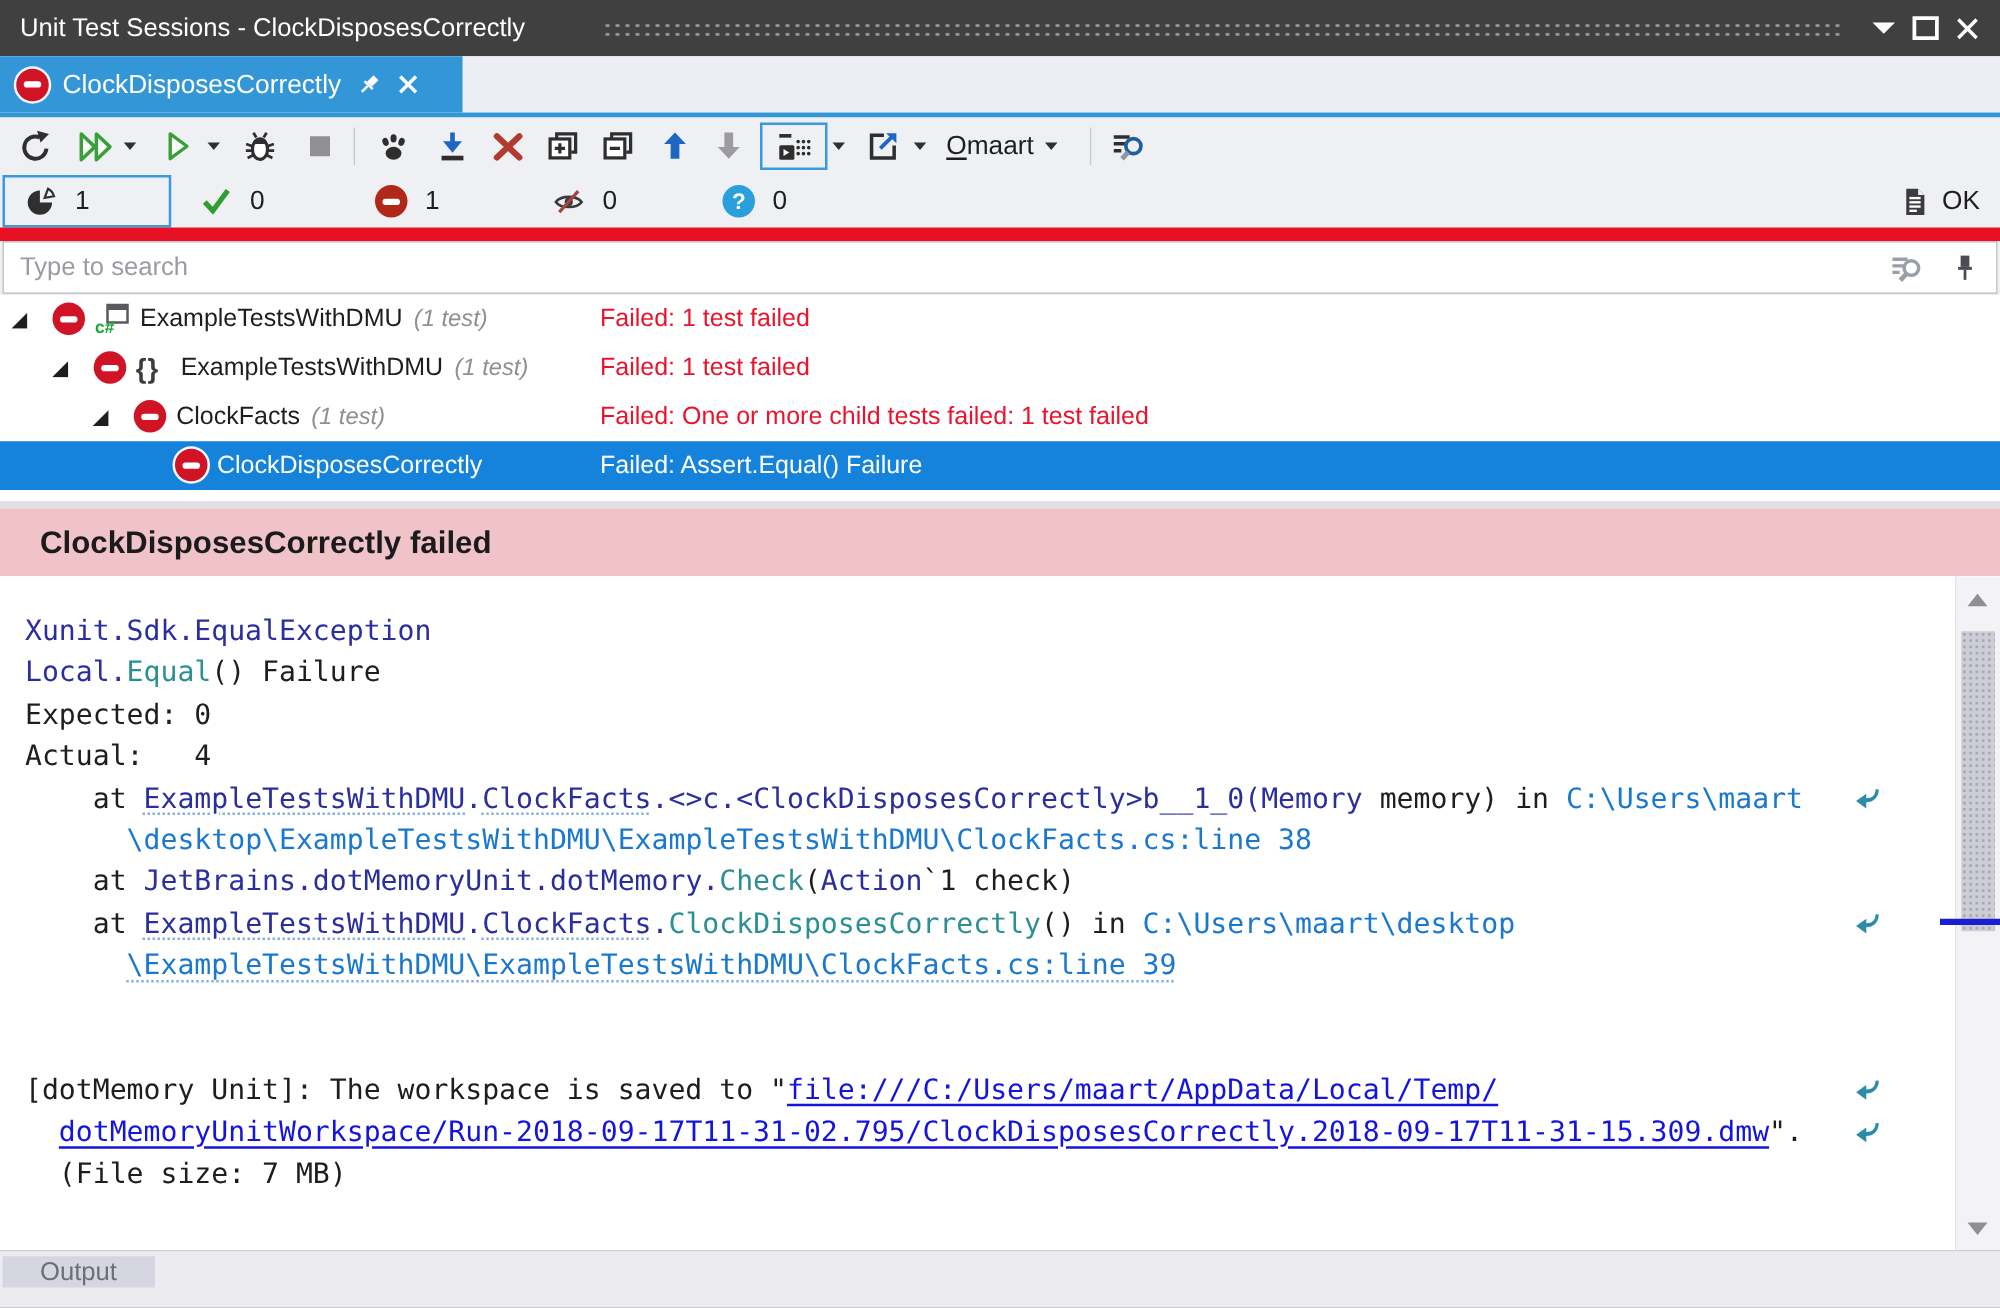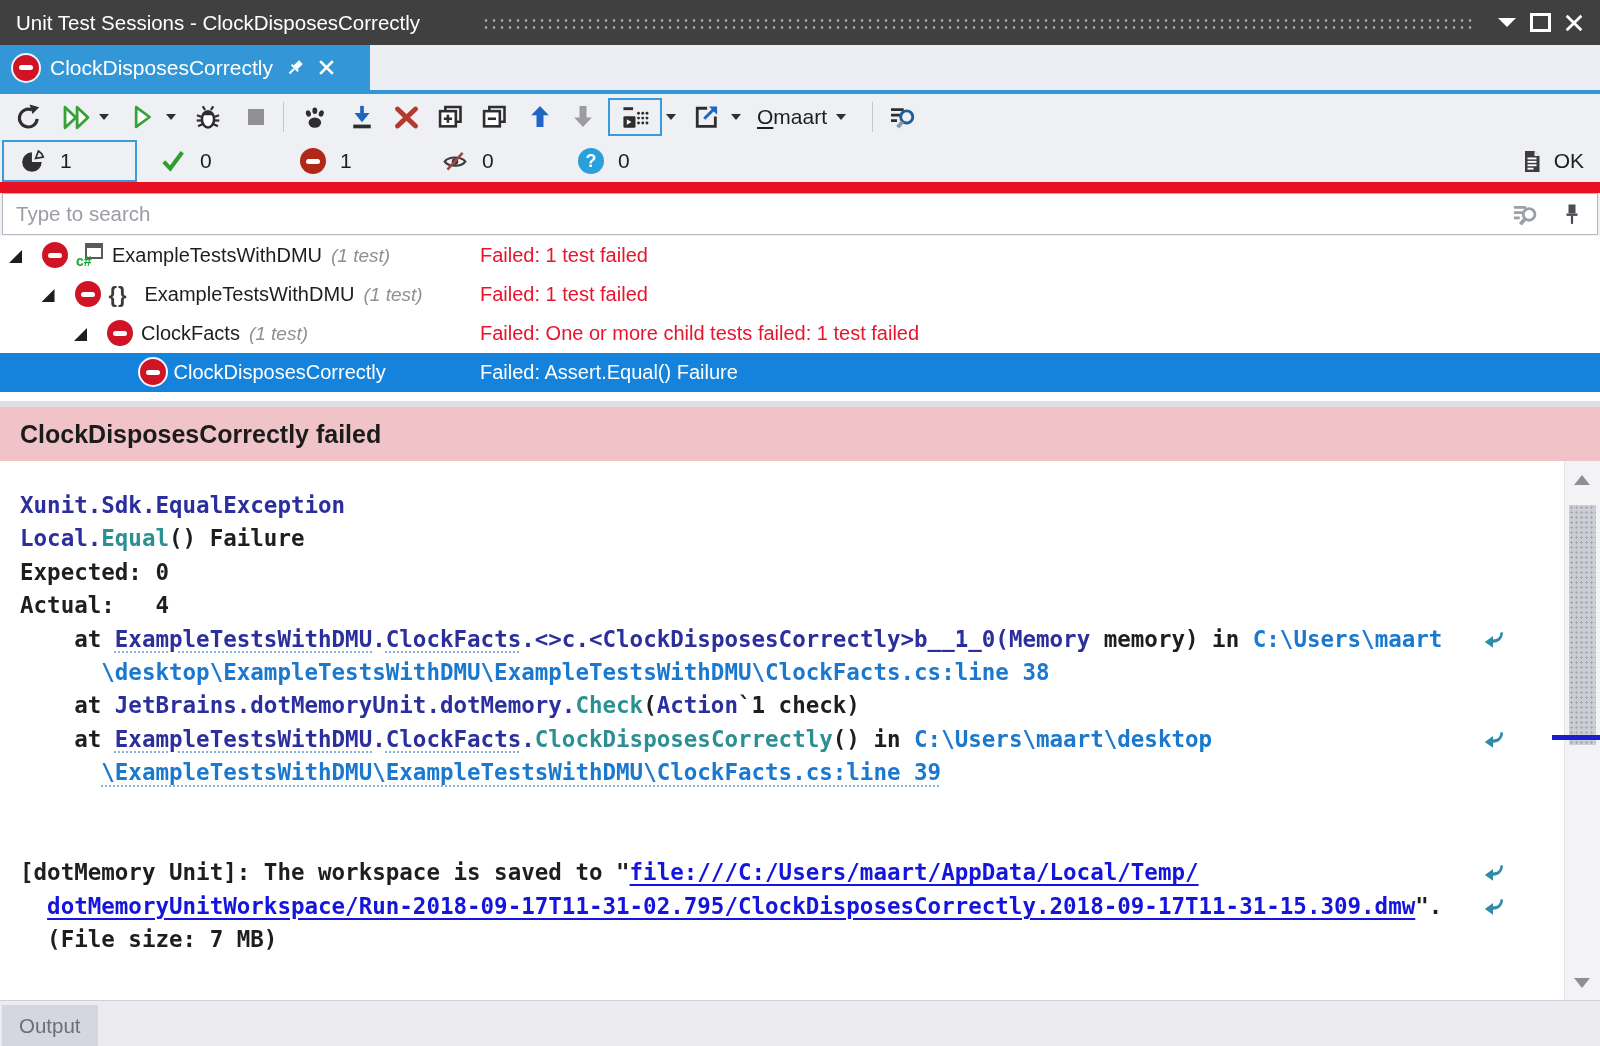--- a/index.html
+++ b/index.html
@@ -62,44 +62,44 @@
   .selected .tstatus{color:#fff;}
   .csproj{position:relative;width:27px;height:27px;}
   .cswin{position:absolute;right:0;top:1px;width:14px;height:9px;border:2px solid #5a5a5e;border-top:5px solid #5a5a5e;}
   .csglyph{position:absolute;left:0;bottom:0;color:#1da838;font-weight:bold;font-size:14px;font-family:"Liberation Sans",sans-serif;}
   .nsglyph{color:#3c3c3c;font-size:22px;font-weight:600;letter-spacing:1px;}
   .ticon{position:absolute;top:6px;height:27px;display:flex;align-items:center;}
   
   .gapwhite{position:absolute;top:392px;height:9px;width:100%;background:#fff;}
   .gapgray{position:absolute;top:401px;height:6px;width:100%;background:#e0e0e4;}
   .banner{position:absolute;top:407px;height:54px;width:100%;background:#efc3c7;display:flex;align-items:center;
-          padding-left:20px;box-sizing:border-box;font-size:25px;font-weight:bold;color:#1b1b1b;}
+          padding-left:32px;box-sizing:border-box;font-size:25px;font-weight:bold;color:#1b1b1b;}
   
   .console{position:absolute;top:461px;height:539px;width:100%;background:#fff;overflow:hidden;
            font-family:"DejaVu Sans Mono",monospace;font-size:22.5px;line-height:33.4px;}
-  .clines{position:absolute;left:20px;top:28px;width:1540px;font-weight:bold;}
+  .clines{position:absolute;left:20px;top:28px;width:1540px;}
   .cline{height:33.4px;white-space:pre;position:relative;}
   .sk{color:#1e1e1e;} .sn{color:#2b2f9e;} .sm{color:#2c9093;} .sl{color:#1a79cf;}
   .sw{color:#1414dd;text-decoration:underline;text-underline-offset:4px;}
   .udot{text-decoration:underline;text-decoration-style:dotted;text-decoration-color:#86b1e2;
         text-decoration-thickness:2px;text-underline-offset:5px;}
   .sl.udot{text-decoration-color:#86b1e2;}
   .navarrow{position:absolute;left:1462px;top:4px;width:23px;height:23px;cursor:pointer;}
   
   .vscroll{position:absolute;right:0;top:0;width:36px;height:100%;background:#f3f3f6;border-left:1px solid #e4e4e8;box-sizing:border-box;}
   .sarrow{position:absolute;left:9px;width:0;height:0;border-left:8.5px solid transparent;border-right:8.5px solid transparent;}
   .sarrow.up{top:14px;border-bottom:10px solid #8e8e96;}
   .sarrow.down{bottom:12px;border-top:10px solid #8e8e96;}
   .sthumb{position:absolute;left:4px;top:44px;width:27px;height:240px;background-color:#cdced5;
           background-image:radial-gradient(#a7a9b3 1px,transparent 1.3px);background-size:5px 5px;}
   .bluemark{position:absolute;right:0;top:274px;width:48px;height:4.5px;background:#1c1cd0;z-index:5;}
   
   .bottombar{position:absolute;top:1000px;height:46px;width:100%;background:#ebebf0;border-top:1px solid #cfcfd6;box-sizing:border-box;}
-  .outtab{position:absolute;left:2px;top:4px;height:41px;background:#d6d6e0;color:#6e6e76;font-size:20.5px;
-          display:flex;align-items:center;padding:0 17px;}
+  .outtab{position:absolute;left:2px;top:4px;height:25px;background:#d6d6e0;color:#6e6e76;font-size:20.5px;
+          display:flex;align-items:center;padding:0 30px;}
 </style>
 </head>
 <body>
 
 <div class="app">
 
   <div class="titlebar">
     <span class="title">Unit Test Sessions - ClockDisposesCorrectly</span>
     <div class="grip"></div>
     <div class="winbtn" style="left:1489px;">

